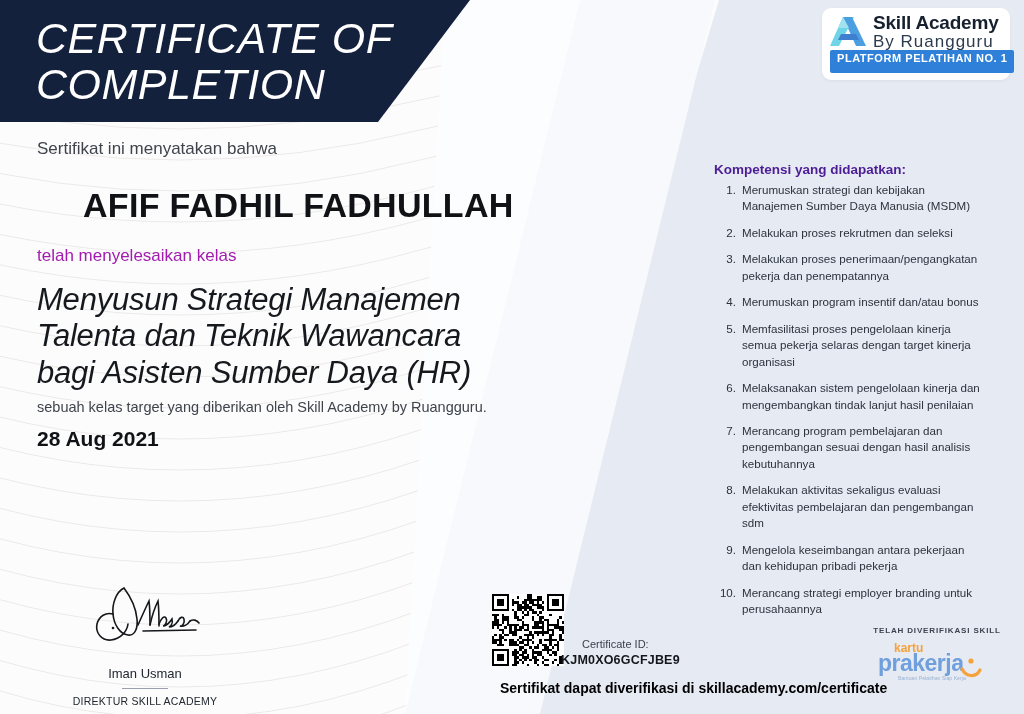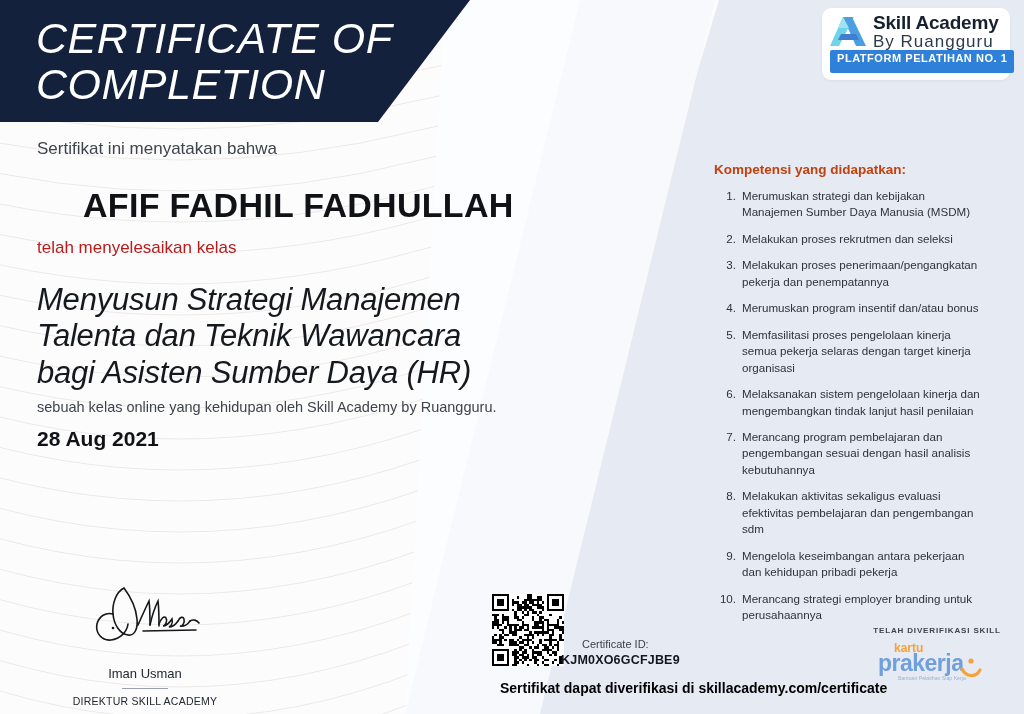--- a/index.html
+++ b/index.html
@@ -96,22 +96,22 @@
     position:absolute;left:37px;top:139px;
     font-size:17px;color:#3f444c;font-weight:400;
     z-index:5;
   }
   .recipient{
     position:absolute;left:83px;top:186px;
     font-size:34px;font-weight:bold;color:#101216;letter-spacing:.3px;
     z-index:5;
   }
   .completed-label{
-    position:absolute;left:37px;top:238px;
-    font-size:17px;color:#b91c1c;
+    position:absolute;left:37px;top:246px;
+    font-size:17px;color:#a21caf;
     z-index:5;
   }
   .course-title{
     position:absolute;left:37px;top:282px;
     width:470px;
     font-size:31px;font-style:italic;font-weight:400;
     color:#15181d;line-height:1.17;letter-spacing:-.2px;
     z-index:5;
   }
   .given-by{
@@ -124,21 +124,21 @@
     font-size:21px;font-weight:bold;color:#101216;
     z-index:5;
   }
 
   
   .comp-wrap{
     position:absolute;left:714px;top:162px;width:268px;
     z-index:5;
   }
   .comp-heading{
-    font-size:13.5px;font-weight:bold;color:#c2410c;margin-bottom:11px;
+    font-size:13.5px;font-weight:bold;color:#4c1d95;margin-bottom:5px;
   }
   .comp-item{
     display:flex;margin-bottom:10px;
   }
   .comp-num{
     width:22px;flex:0 0 22px;
     font-size:11.6px;color:#2c323c;text-align:right;padding-right:6px;
     line-height:1.42;
   }
   .comp-text{
@@ -253,21 +253,21 @@
         <span class="logo-l2">By Ruangguru</span>
       </span>
     </div>
     <div class="logo-badge">PLATFORM PELATIHAN NO. 1</div>
   </div>
 
   <div class="intro">Sertifikat ini menyatakan bahwa</div>
   <div class="recipient">AFIF FADHIL FADHULLAH</div>
   <div class="completed-label">telah menyelesaikan kelas</div>
   <div class="course-title">Menyusun Strategi Manajemen Talenta dan Teknik Wawancara bagi Asisten Sumber Daya (HR)</div>
-  <div class="given-by">sebuah kelas online yang kehidupan oleh Skill Academy by Ruangguru.</div>
+  <div class="given-by">sebuah kelas target yang diberikan oleh Skill Academy by Ruangguru.</div>
   <div class="cert-date">28 Aug 2021</div>
 
   <div class="comp-wrap">
     <div class="comp-heading">Kompetensi yang didapatkan:</div>
     <div id="comp-list">
         <div class="comp-item">
           <div class="comp-num">1.</div>
           <div class="comp-text">Merumuskan strategi dan kebijakan Manajemen Sumber Daya Manusia (MSDM)</div>
         </div>
         <div class="comp-item">

